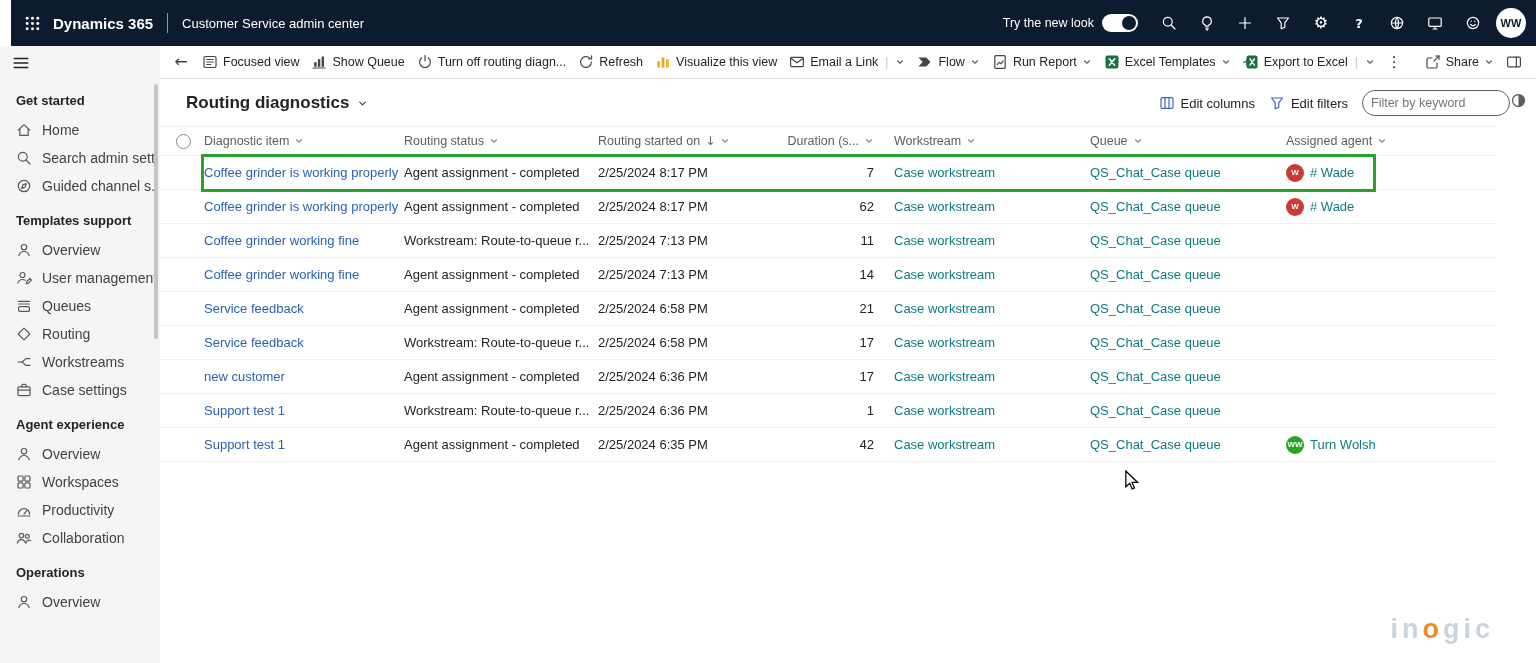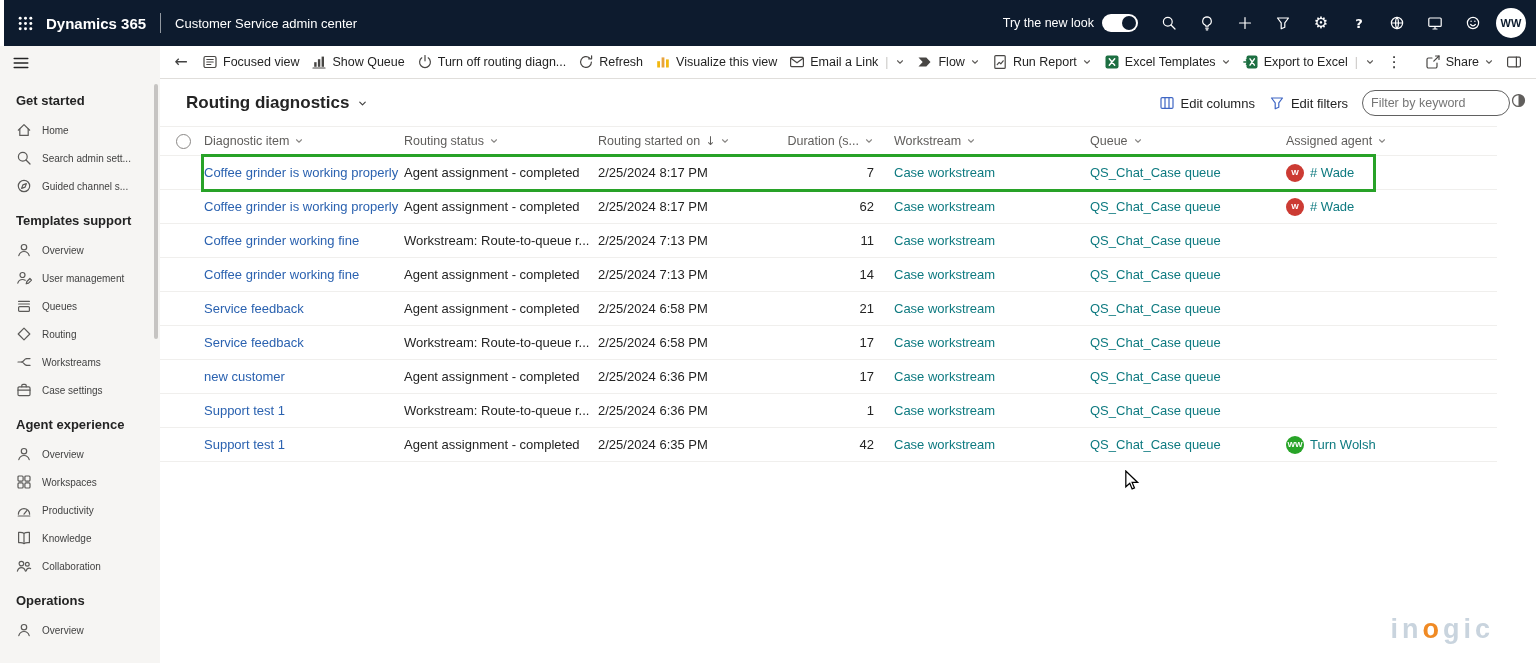--- a/index.html
+++ b/index.html
@@ -1,21 +1,21 @@
 <!DOCTYPE html>
 <html><head>
 <meta charset="utf-8">
 <style>
   *{box-sizing:border-box;margin:0;padding:0}
   html,body{background:#fff}
   body{font-family:"Liberation Sans","DejaVu Sans",sans-serif;color:#242424}
   .app{position:relative;width:1536px;height:663px;background:#fff;overflow:hidden}
 
   
-  .topbar{position:absolute;top:0;left:4px;right:0;height:46px;background:#0d1b2e;display:flex;align-items:center;color:#fff;z-index:10}
+  .topbar{position:absolute;top:0;left:11px;right:0;height:46px;background:#0d1b2e;display:flex;align-items:center;color:#fff;z-index:10}
   .waffle{width:42px;height:46px;background:transparent;border:0;color:#fff;display:flex;align-items:center;justify-content:center;cursor:pointer}
   .brand{font-weight:bold;font-size:15px;white-space:nowrap}
   .tb-divider{width:1px;height:20px;background:rgba(255,255,255,.55);margin:0 14px}
   .appname{font-size:13px;white-space:nowrap;cursor:pointer}
   .tb-right{margin-left:auto;display:flex;align-items:center}
   .newlook-label{font-size:12.5px;margin-right:8px;white-space:nowrap}
   .toggle{width:36px;height:18px;border-radius:9px;background:#fff;position:relative;display:inline-block;margin-right:12px;cursor:pointer}
   .toggle .knob{position:absolute;right:2px;top:2px;width:14px;height:14px;border-radius:50%;background:#0d1b2e}
   .tb-btn{width:38px;height:46px;display:flex;align-items:center;justify-content:center;background:transparent;border:0;color:#fff;cursor:pointer}
   .avatar{width:30px;height:30px;border-radius:50%;background:#fff;color:#0d1b2e;font-size:11px;font-weight:bold;display:flex;align-items:center;justify-content:center;margin:0 10px 0 4px;cursor:pointer}
@@ -29,21 +29,21 @@
   .cmd-ic{color:#484644}
   .cmd-split{color:#c8c6c4;font-size:12px;margin:0 1px}
   .chev{display:inline-flex;color:#605e5c}
   .cmd-spacer{flex:1}
   .ic{display:inline-flex;align-items:center;justify-content:center;line-height:1}
 
   
   .sidebar{position:absolute;top:46px;left:0;width:160px;bottom:0;background:#f6f5f3;overflow:hidden;z-index:5}
   .hamburger{height:34px;width:46px;display:flex;align-items:center;padding-left:12px;background:transparent;border:0;cursor:pointer;color:#242424}
   .side-section-title{font-size:13px;font-weight:bold;color:#242424;padding:13px 16px 8px;white-space:nowrap}
-  .side-item{display:flex;align-items:center;gap:10px;height:28px;padding:0 16px;font-size:10px;color:#424242;cursor:pointer;white-space:nowrap}
+  .side-item{display:flex;align-items:center;gap:10px;height:28px;padding:0 16px;font-size:14px;color:#424242;cursor:pointer;white-space:nowrap}
   .side-item .ic{color:#5b5a58;flex:0 0 16px}
   .side-scroll{position:absolute;right:2px;top:38px;width:4px;height:255px;background:#c6c4c2;border-radius:2px}
 
   
   .content{position:absolute;top:80px;left:160px;right:0;bottom:0;background:#fff}
   .view-header{display:flex;align-items:center;height:42px;padding:4px 26px 0}
   .view-title{font-size:17px;font-weight:bold;display:flex;align-items:center;gap:8px;cursor:pointer;color:#242424}
   .view-title .chev{color:#424242}
   .vh-right{margin-left:auto;display:flex;align-items:center;gap:14px}
   .vh-btn{display:flex;align-items:flex-end;gap:6px;font-size:13px;border:0;background:transparent;cursor:pointer;color:#242424;font-family:inherit}
@@ -431,29 +431,20 @@
               <path d="M2.4 12.2a5.6 5.6 0 1 1 11.2 0"></path>
               <path d="M8 12.2l2.8-3.6"></path>
               <path d="M2.2 14h11.6"></path>
             </svg>
           </span>
           <span>Productivity</span>
         </div>
         <div class="side-item">
           <span class="ic">
             <svg width="16" height="16" viewBox="0 0 16 16" fill="none" stroke="currentColor" stroke-width="1.2" stroke-linecap="round" stroke-linejoin="round">
-              <path d="M8 3.4C6.9 2.5 5 2.2 2.6 2.4v10.2c2.4-.2 4.3.1 5.4 1 1.1-.9 3-1.2 5.4-1V2.4C11 2.2 9.1 2.5 8 3.4z"></path>
-              <path d="M8 3.4v10.2"></path>
-            </svg>
-          </span>
-          <span>Knowledge</span>
-        </div>
-        <div class="side-item">
-          <span class="ic">
-            <svg width="16" height="16" viewBox="0 0 16 16" fill="none" stroke="currentColor" stroke-width="1.2" stroke-linecap="round" stroke-linejoin="round">
               <circle cx="5.4" cy="5.6" r="2.3"></circle>
               <path d="M1.4 13.2c.6-2.3 2.2-3.5 4-3.5s3.4 1.2 4 3.5"></path>
               <circle cx="11.3" cy="6.3" r="1.9"></circle>
               <path d="M10.2 12.9c.4-1.7 1.6-2.7 3-2.7.5 0 1 .1 1.4.4"></path>
             </svg>
           </span>
           <span>Collaboration</span>
         </div>
         <div class="side-section-title">Operations</div>
         <div class="side-item">

